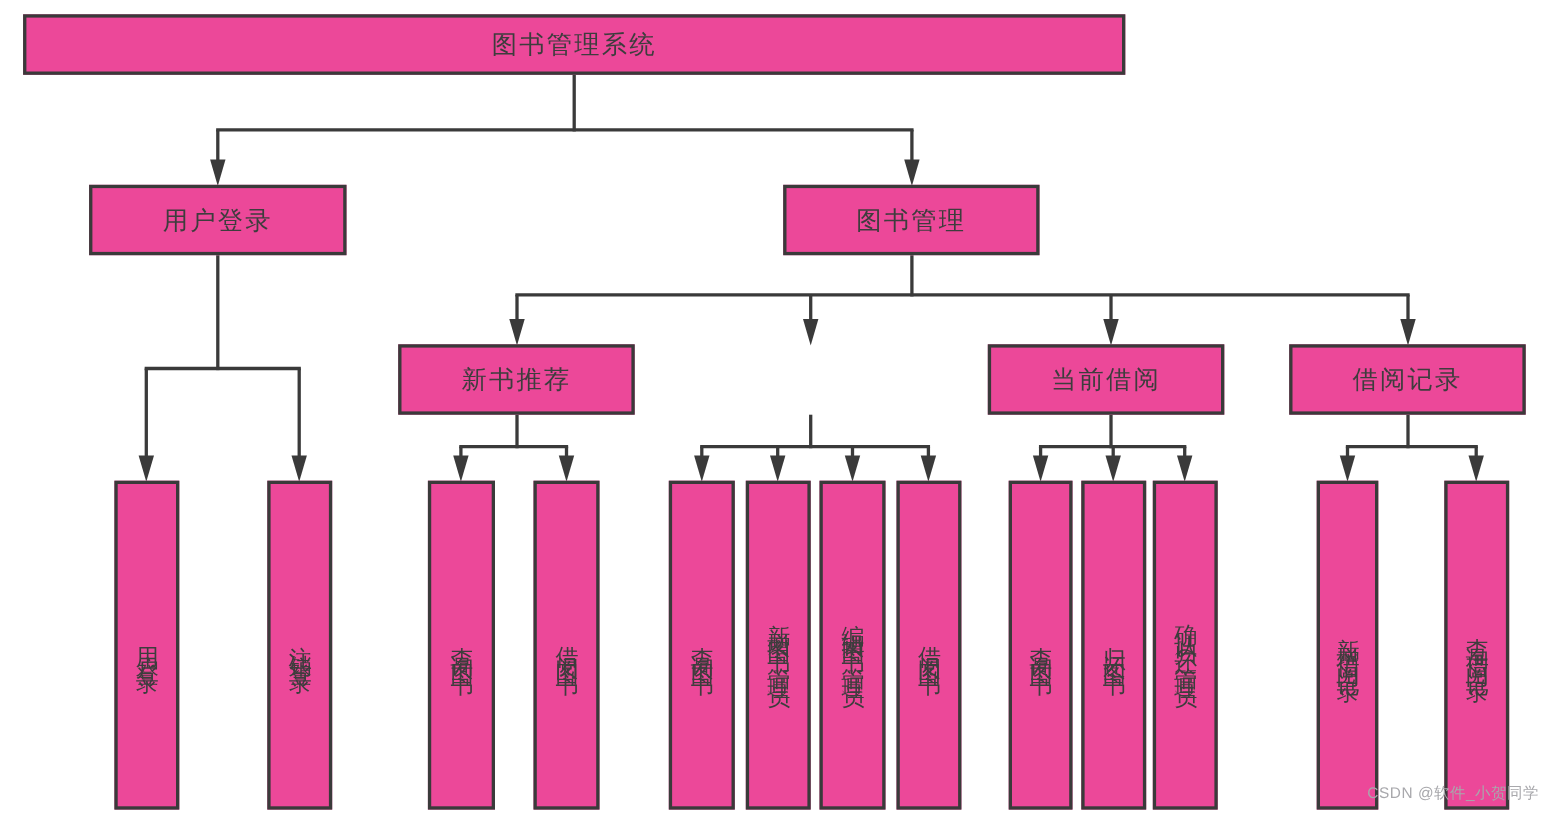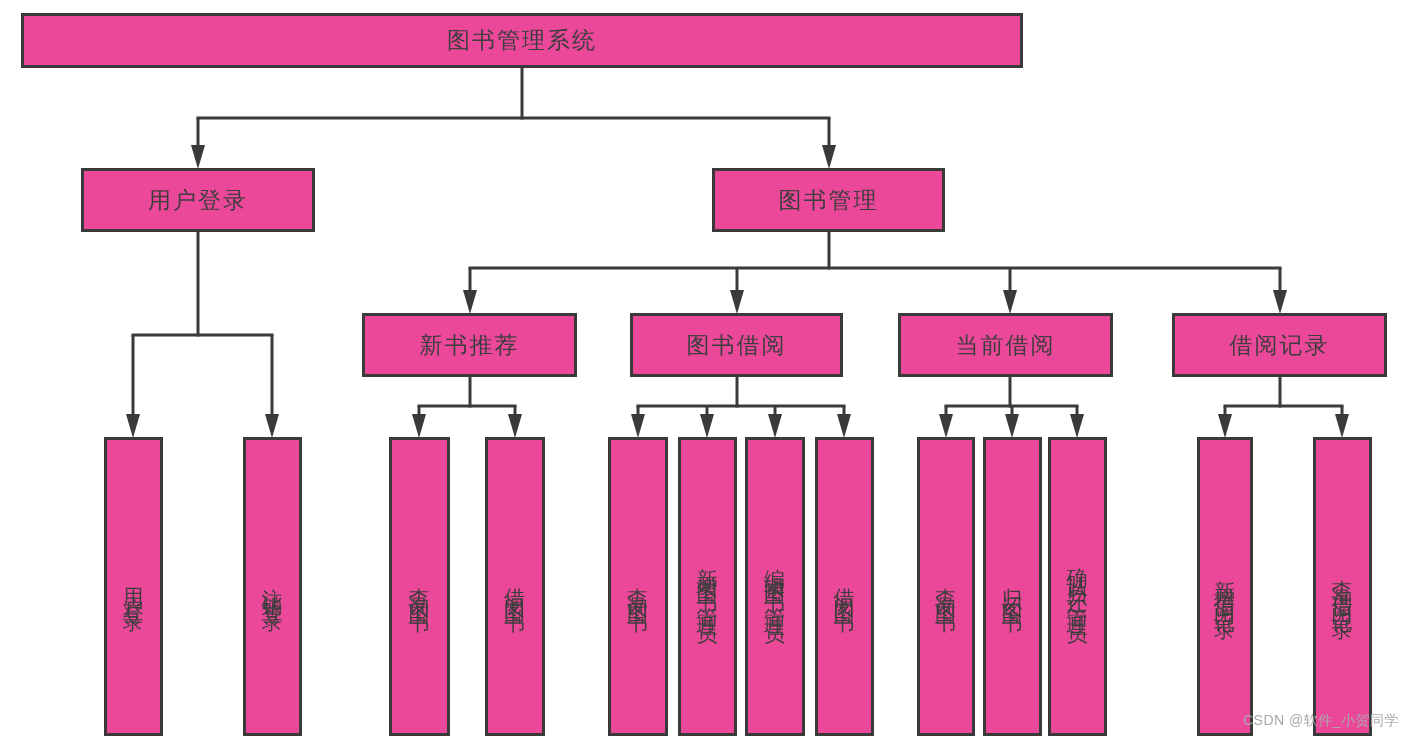--- a/index.html
+++ b/index.html
@@ -129,23 +129,20 @@
   <div class="node h-node" style="left:81px;top:168px;width:234px;height:64px;">
     <span>用户登录</span>
   </div>
   <div class="node h-node" style="left:712px;top:168px;width:233px;height:64px;">
     <span>图书管理</span>
   </div>
 
   <div class="node h-node" style="left:362px;top:313px;width:215px;height:64px;">
     <span>新书推荐</span>
   </div>
-  <div class="node h-node" style="left:630px;top:313px;width:213px;height:64px;">
-    <span>图书借阅</span>
-  </div>
   <div class="node h-node" style="left:898px;top:313px;width:215px;height:64px;">
     <span>当前借阅</span>
   </div>
   <div class="node h-node" style="left:1172px;top:313px;width:215px;height:64px;">
     <span>借阅记录</span>
   </div>
 
   <div class="node leaf" style="left:104px;top:437px;width:59px;height:299px;">
     <span class="vtext">用户登录</span>
   </div>

